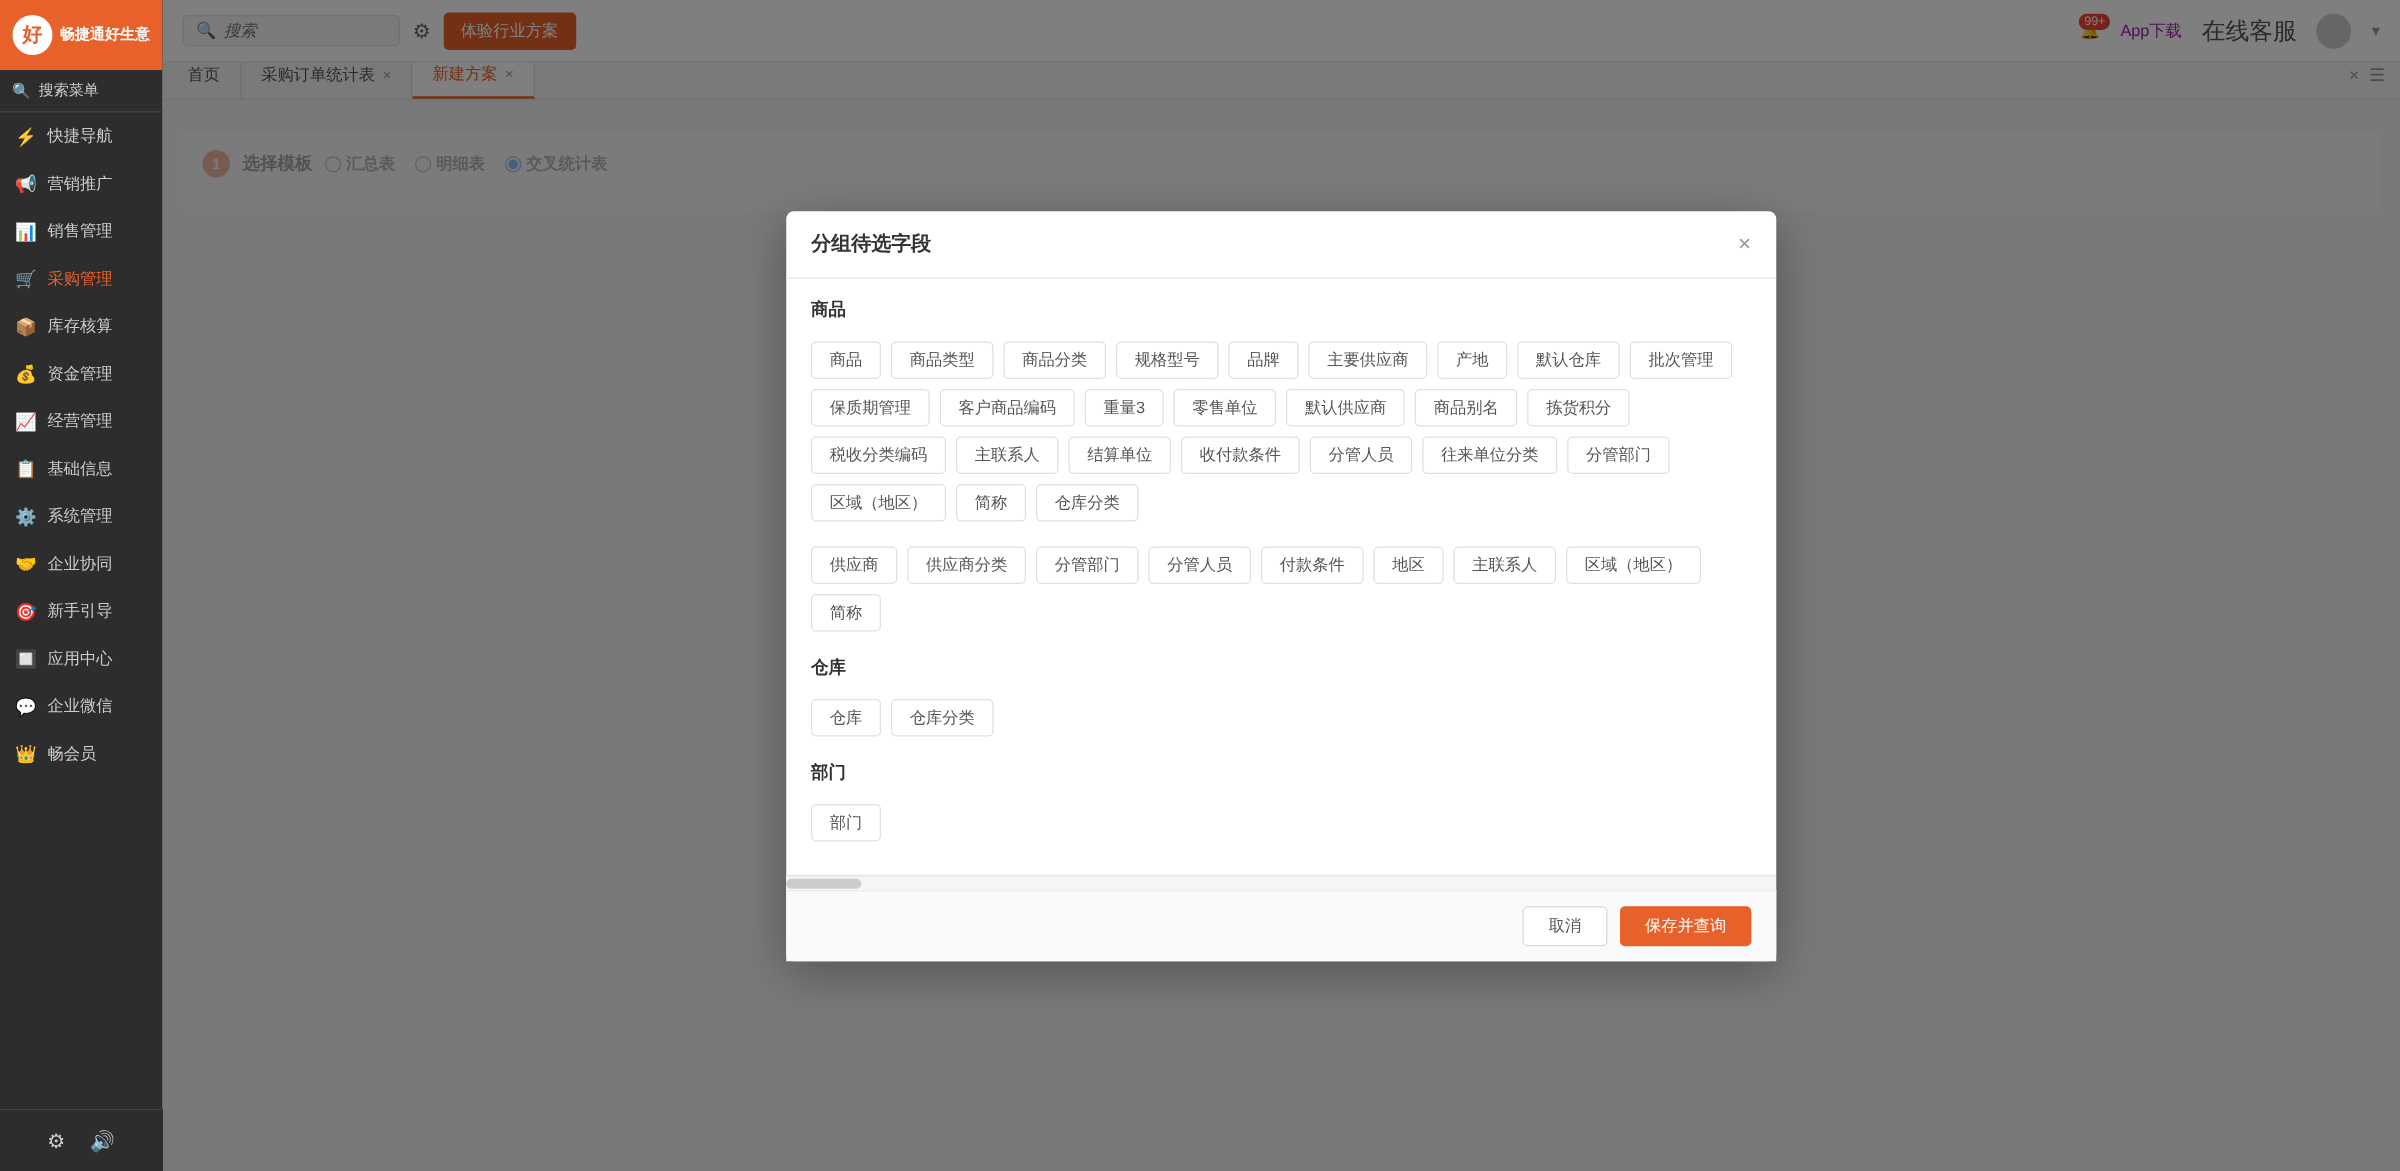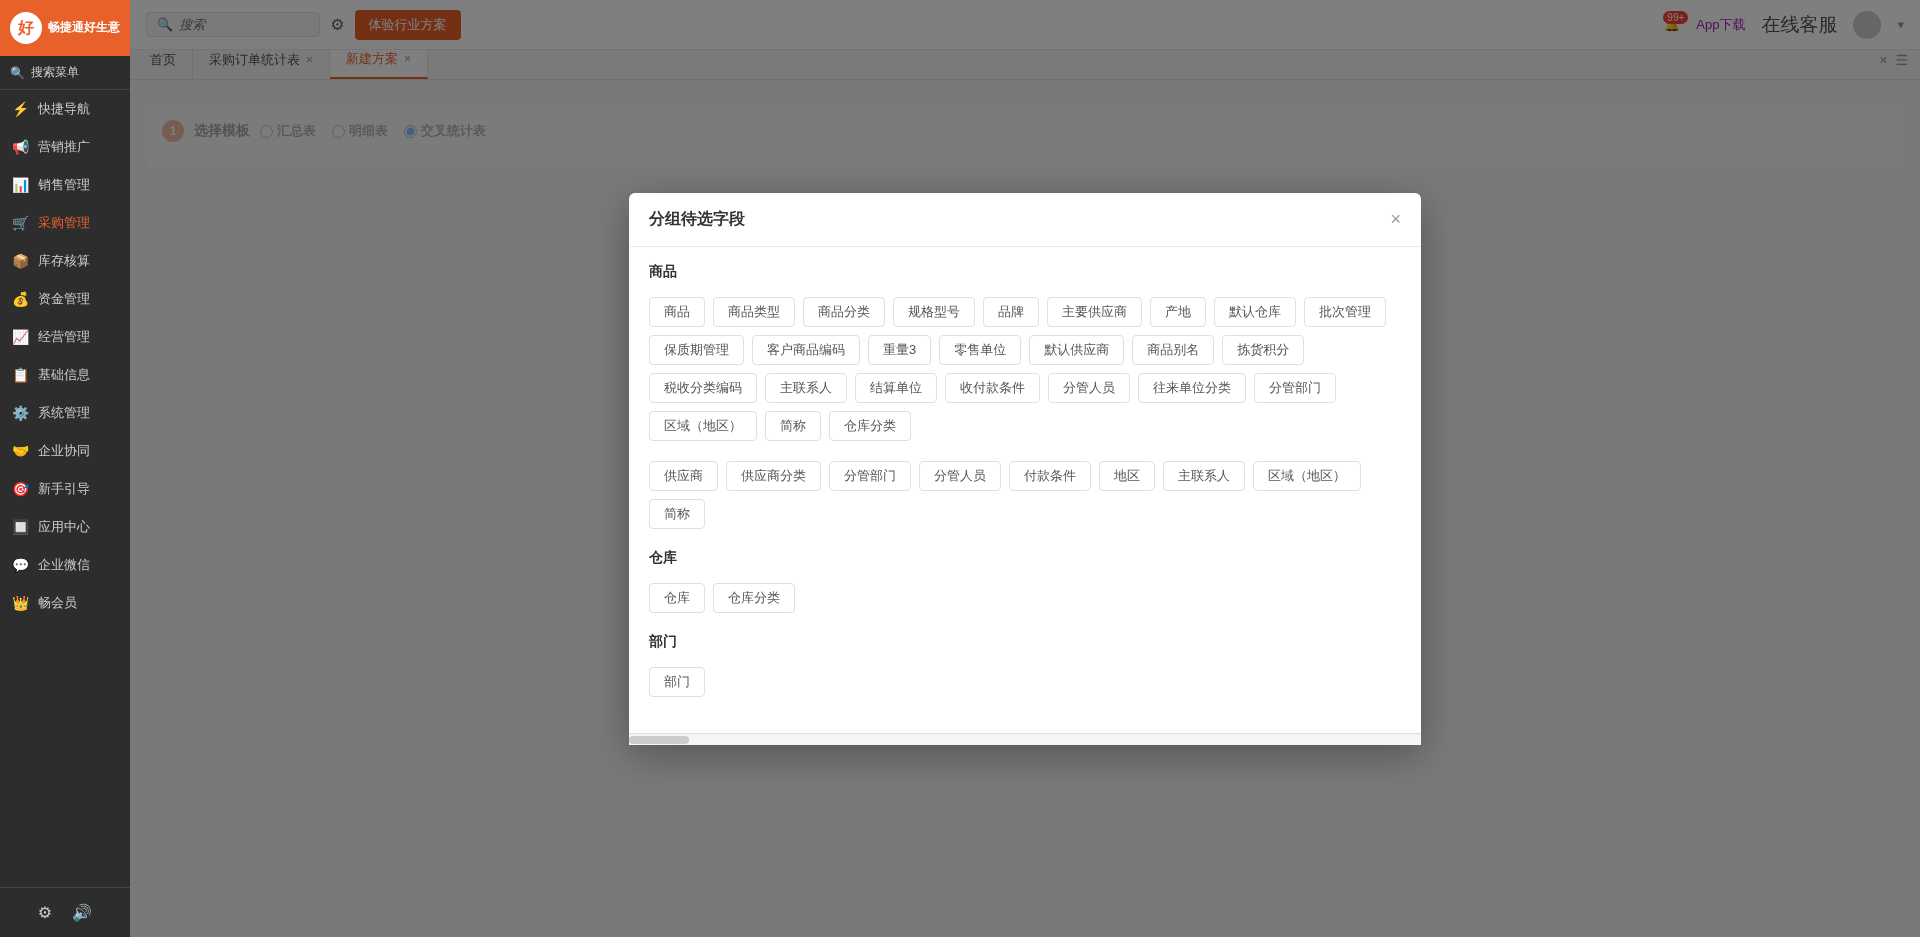--- a/index.html
+++ b/index.html
@@ -319,14 +319,18 @@
           <div class="field-tag">部门</div>
         </div>
       </div>
 
     </div>
 
     <div class="modal-hscroll">
       <div class="modal-hscroll-thumb"></div>
     </div>
 
+    <div class="modal-footer">
+      <button class="btn-cancel">取消</button>
+      <button class="btn-primary">保存并查询</button>
+    </div>
   </div>
 </div>
 
 </body></html>

